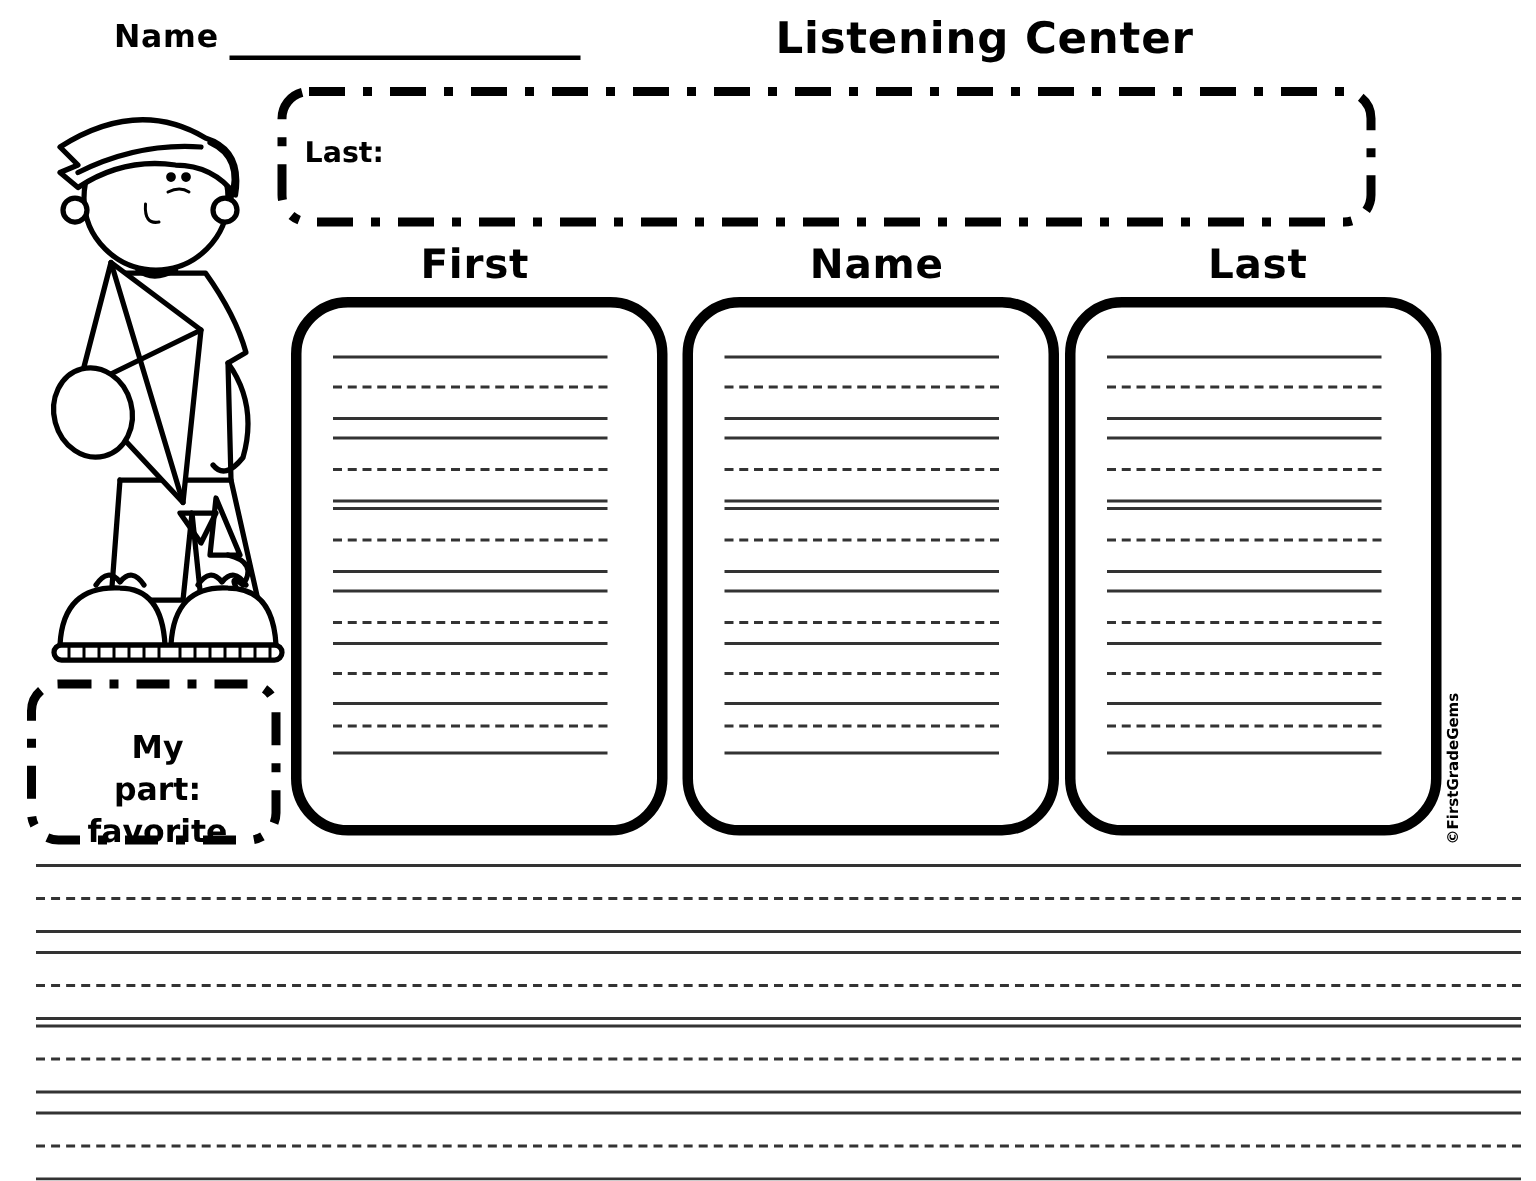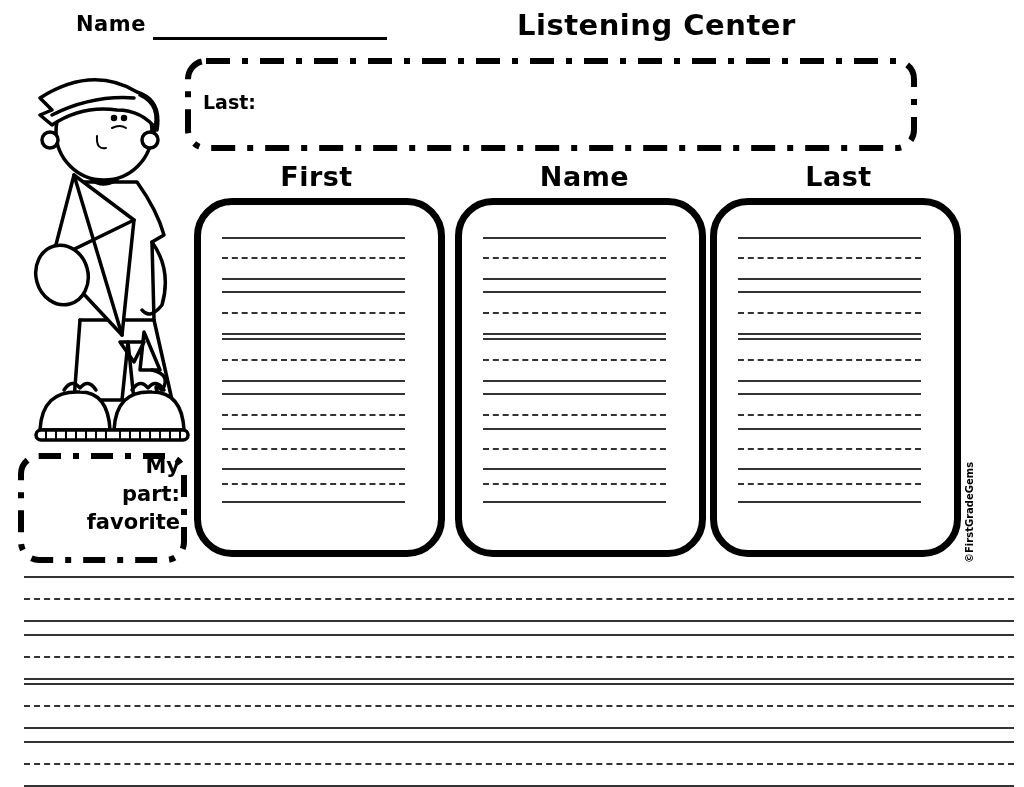--- a/index.html
+++ b/index.html
@@ -10,21 +10,21 @@
   .page-title{left:517px;top:8px;font-size:29px;font-weight:bold;letter-spacing:0.5px;}
   .title-box{left:184px;top:57px;width:734px;height:95px;}
   .title-label{left:203px;top:91px;font-size:19px;font-weight:bold;}
   .col-header{top:161px;font-size:27px;font-weight:bold;text-align:center;width:253px;letter-spacing:0.5px;}
   .panel{top:198px;width:251px;height:359px;border:7px solid #000;border-radius:38px;box-sizing:border-box;background:#fff;}
   .lines{position:absolute;left:21px;right:33px;top:32px;}
   .ln{position:absolute;left:0;right:0;height:0;}
   .solid{border-top:2px solid #333;}
   .dash{border-top:2px dashed #333;}
   .fav-box{left:17px;top:452px;width:171px;height:112px;}
-  .fav-text{left:30px;top:452px;width:150px;text-align:right;font-size:21px;font-weight:bold;line-height:28px;}
+  .fav-text{left:30px;top:484px;width:150px;text-align:center;font-size:21px;font-weight:bold;line-height:28px;}
   .credit{left:964px;top:463px;width:20px;height:100px;}
   .credit span{position:absolute;left:0;top:100px;transform-origin:0 0;transform:rotate(-90deg);font-size:10px;font-weight:bold;white-space:nowrap;}
   .bottom-lines{left:24px;top:576px;width:990px;height:210px;}
 </style>
 </head>
 <body>
 
 <div class="abs name-label">Name</div>
 <div class="abs name-line"></div>
 <div class="abs page-title">Listening Center</div>

